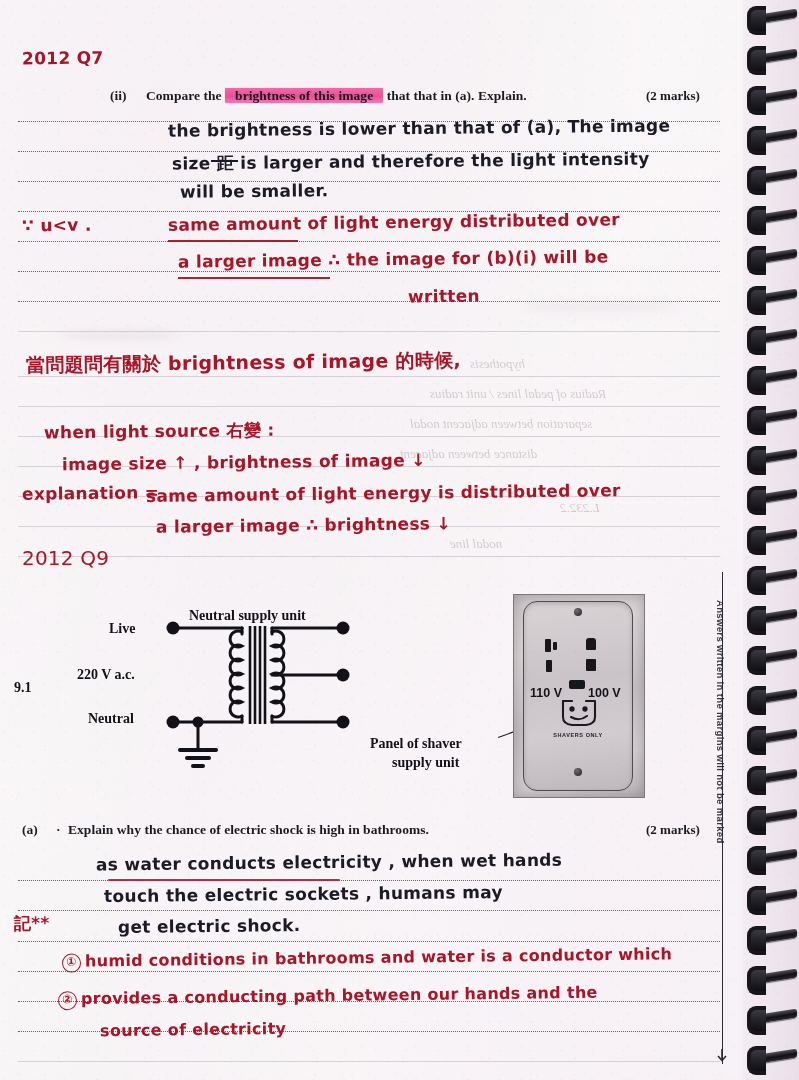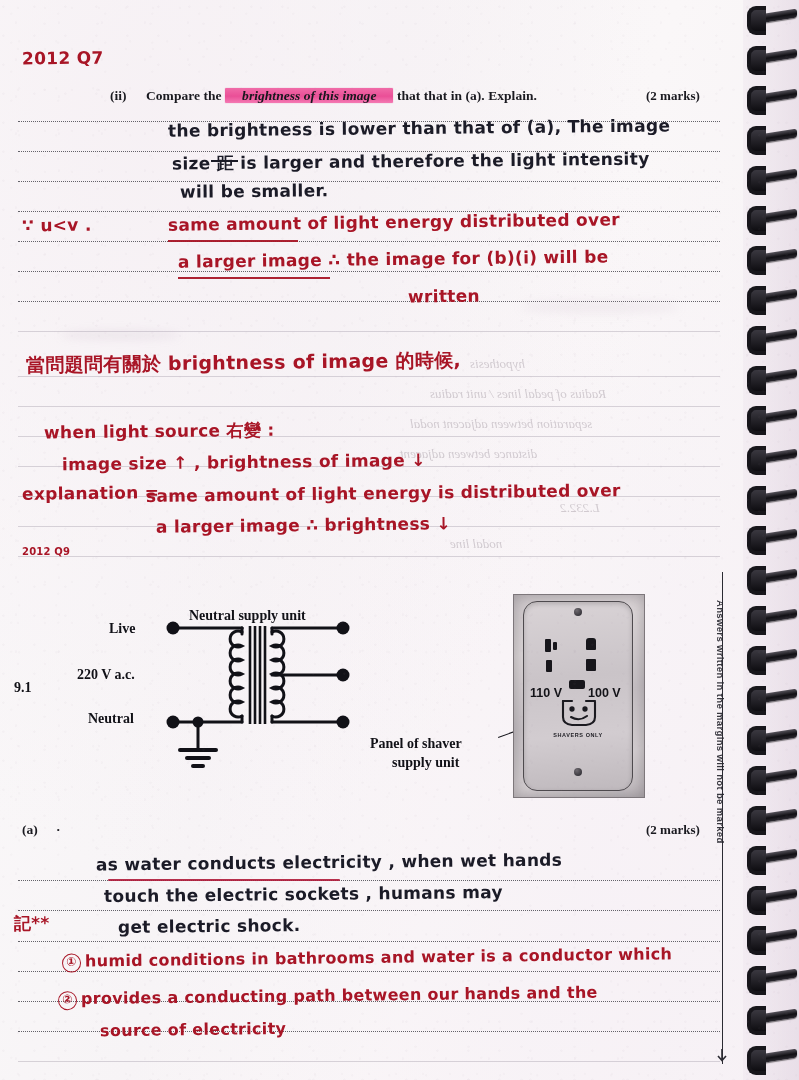--- a/index.html
+++ b/index.html
@@ -55,31 +55,31 @@
      border:4.5px solid #17161b;border-right:none;border-radius:9px 0 0 9px;
      background:linear-gradient(180deg,#3a3840,#0e0d11);}
 
   
   .printed{position:absolute;font-family:"Liberation Serif",serif;
            color:#1a1a20;font-weight:700;}
   .q-label{font-size:13.5px;}
   .q-body{font-size:13.5px;letter-spacing:.05px;}
   .marks{font-size:13px;}
   .hl{background:linear-gradient(180deg,#f06ba8 0%,#ea4f97 55%,#f479b3 100%);
-      padding:0 17px;border-radius:1px;color:#17171d;
-      box-shadow:0 0 1px rgba(200,40,120,.6);font-style:italic;}
+      padding:0 10px;border-radius:1px;color:#17171d;
+      box-shadow:0 0 1px rgba(200,40,120,.6);}
 
   
   .hw{position:absolute;white-space:nowrap;
       font-family:"DejaVu Sans",sans-serif;}
   .hw-blue{color:#1b1b27;font-size:17px;font-weight:600;letter-spacing:.3px;
            transform:rotate(-.6deg);}
   .hw-red{color:#a81526;font-size:17px;font-weight:700;letter-spacing:.3px;
           transform:rotate(-.7deg);}
-  .hw-red-sm{color:#a81526;font-size:10px;font-weight:700;letter-spacing:.2px;}
+  .hw-red-sm{color:#a81526;font-size:20px;font-weight:400;letter-spacing:.2px;}
   .hw-cjk{font-family:"DejaVu Sans",sans-serif;color:#a81526;font-weight:700;}
 
   .strike{position:absolute;height:0;border-top:2px solid #1b1b27;}
   .uline-red{position:absolute;height:0;border-top:2.4px solid #a81526;opacity:.95;}
   .uline-pinkish{position:absolute;height:0;border-top:2.6px solid #b01b3a;opacity:.9;
                  border-radius:2px;}
 
   
   .circnum{display:inline-block;border:1.8px solid #a81526;border-radius:50%;
            width:17px;height:17px;line-height:14px;text-align:center;
@@ -269,20 +269,21 @@
         </g>
       </svg>
 
       <div class="shaver-only" style="top:130px">SHAVERS ONLY</div>
       <div class="screw" style="top:166px"></div>
     </div>
   </div>
 
   <div class="printed q-label" style="left:22px;top:822px">(a)</div>
   <div class="printed q-body" style="left:56px;top:822px">·</div>
+  <div class="printed q-body" style="left:68px;top:822px">Explain why the chance of electric shock is high in bathrooms.</div>
   <div class="printed marks" style="left:646px;top:822px">(2 marks)</div>
 
   <div class="hw hw-blue" style="left:96px;top:852px">as water conducts electricity , when wet hands</div>
   <div class="uline-pinkish" style="left:108px;top:879px;width:232px"></div>
   <div class="hw hw-blue" style="left:104px;top:884px">touch the electric sockets , humans may</div>
   <div class="hw hw-blue" style="left:118px;top:916px">get electric shock.</div>
 
   <div class="hw hw-red hw-cjk" style="left:14px;top:912px;font-size:17px">記**</div>
 
   <div class="hw hw-red" style="left:62px;top:948px;font-size:16px">

